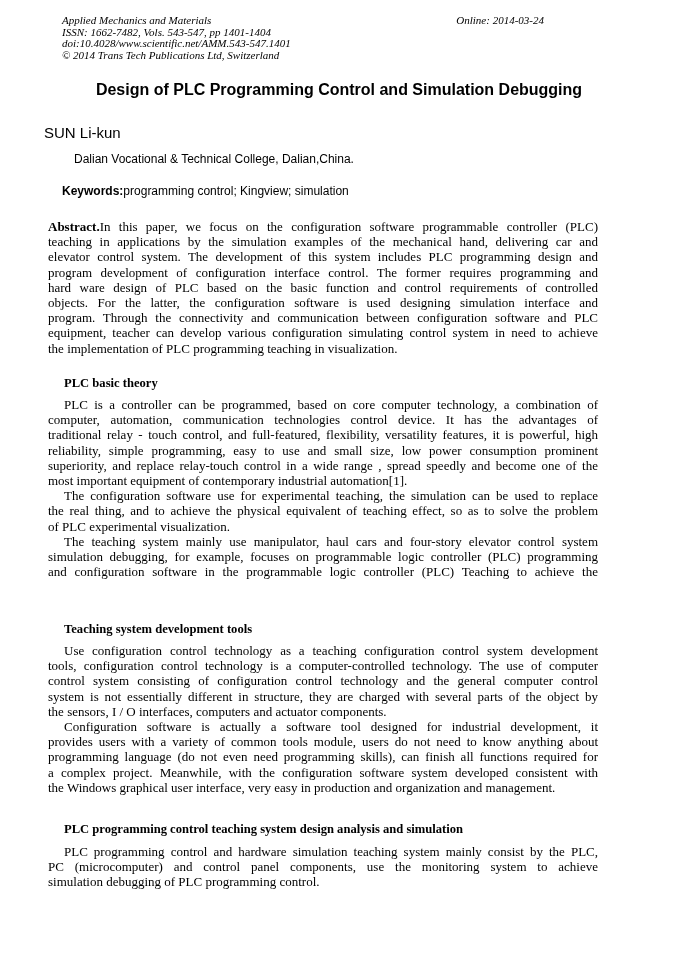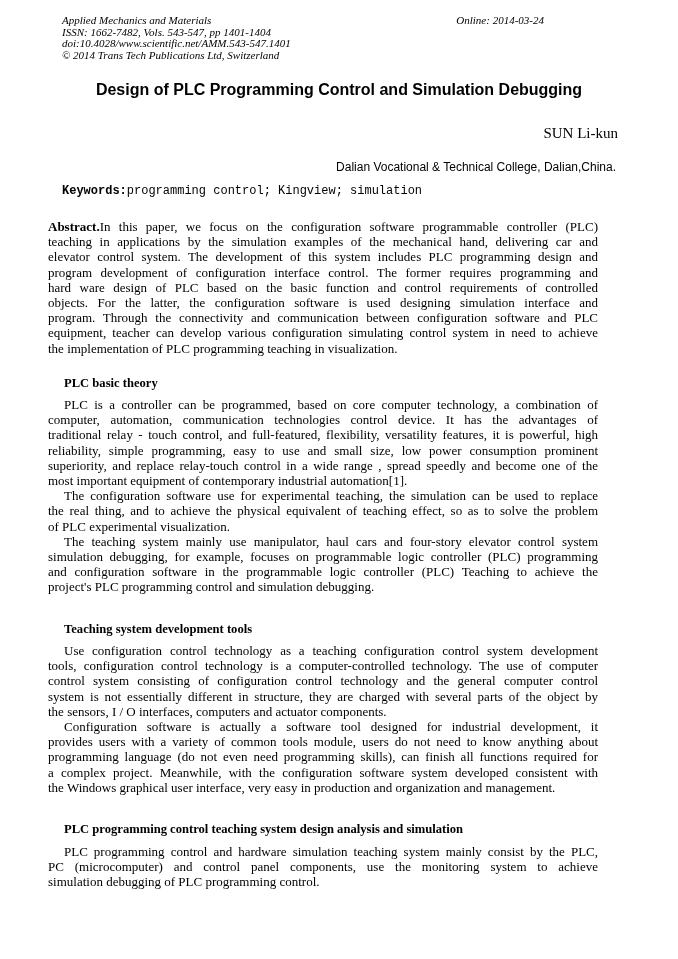--- a/index.html
+++ b/index.html
@@ -1,23 +1,23 @@
 <!DOCTYPE html>
 <html><head>
 <meta charset="utf-8">
 <style>
   html, body { margin: 0; padding: 0; background: #ffffff; }
   body { width: 678px; height: 959px; position: relative; overflow: hidden; color: #000; }
   .page { position: absolute; left: 0; top: 0; width: 608px; height: 959px; }
   .header { position: absolute; left: 62px; top: 15px; font-family: "Liberation Serif", serif; font-style: italic; font-size: 11px; line-height: 11.5px; }
   .online { position: absolute; right: 64px; top: 15px; font-family: "Liberation Serif", serif; font-style: italic; font-size: 11px; line-height: 11.5px; }
   .title { position: absolute; left: 62px; width: 554px; top: 80px; text-align: center; font-family: "Liberation Sans", sans-serif; font-weight: bold; font-size: 16px; line-height: 19px; }
-  .author { position: absolute; left: 64px; width: 554px; top: 124px; text-align: right; font-family: Liberation Serif, serif; font-size: 15px; line-height: 18px; }
-  .affil { position: absolute; left: 62px; width: 554px; top: 160px; text-align: right; font-family: "Liberation Sans", sans-serif; font-size: 12px; line-height: 14px; padding-left: 12px; box-sizing: border-box; }
-  .keywords { position: absolute; left: 62px; top: 184px; font-family: Liberation Mono, monospace; font-size: 12px; line-height: 14px; }
+  .author { position: absolute; left: 44px; width: 554px; top: 124px; text-align: left; font-family: Liberation Sans, sans-serif; font-size: 15px; line-height: 18px; }
+  .affil { position: absolute; left: 62px; width: 554px; top: 152px; text-align: left; font-family: "Liberation Sans", sans-serif; font-size: 12px; line-height: 14px; padding-left: 12px; box-sizing: border-box; }
+  .keywords { position: absolute; left: 62px; top: 184px; font-family: Liberation Sans, sans-serif; font-size: 12px; line-height: 14px; }
   .keywords b { font-weight: bold; }
   .block { position: absolute; left: 48px; width: 550px; font-family: "Liberation Serif", serif; font-size: 13px; line-height: 15.2px; }
   .line { display: block; text-align: justify; text-align-last: justify; white-space: nowrap; height: 15.2px; }
   .line.last { text-align-last: left; }
   .line.indent { padding-left: 16px; }
   .heading { position: absolute; left: 64px; font-family: "Liberation Serif", serif; font-weight: bold; font-size: 12.6px; line-height: 15px; }
   .abstract-label { font-weight: bold; }
 </style>
 </head>
 <body>
@@ -59,21 +59,20 @@
     <span class="line">traditional relay - touch control, and full-featured, flexibility, versatility features, it is powerful, high</span>
     <span class="line">reliability, simple programming, easy to use and small size, low power consumption prominent</span>
     <span class="line">superiority, and replace relay-touch control in a wide range , spread speedly and become one of the</span>
     <span class="line last">most important equipment of contemporary industrial automation[1].</span>
     <span class="line indent">The configuration software use for experimental teaching, the simulation can be used to replace</span>
     <span class="line">the real thing, and to achieve the physical equivalent of teaching effect, so as to solve the problem</span>
     <span class="line last">of PLC experimental visualization.</span>
     <span class="line indent">The teaching system mainly use manipulator, haul cars and four-story elevator control system</span>
     <span class="line">simulation debugging, for example, focuses on programmable logic controller (PLC) programming</span>
     <span class="line">and configuration software in the programmable logic controller (PLC) Teaching to achieve the</span>
-    <span class="line last">project's PLC programming control and simulation debugging.</span>
   </div>
 
   <div class="heading" style="top:622px;">Teaching system development tools</div>
   <div class="block" style="top:643px;">
     <span class="line indent">Use configuration control technology as a teaching configuration control system development</span>
     <span class="line">tools, configuration control technology is a computer-controlled technology. The use of computer</span>
     <span class="line">control system consisting of configuration control technology and the general computer control</span>
     <span class="line">system is not essentially different in structure, they are charged with several parts of the object by</span>
     <span class="line last">the sensors, I / O interfaces, computers and actuator components.</span>
     <span class="line indent">Configuration software is actually a software tool designed for industrial development, it</span>

